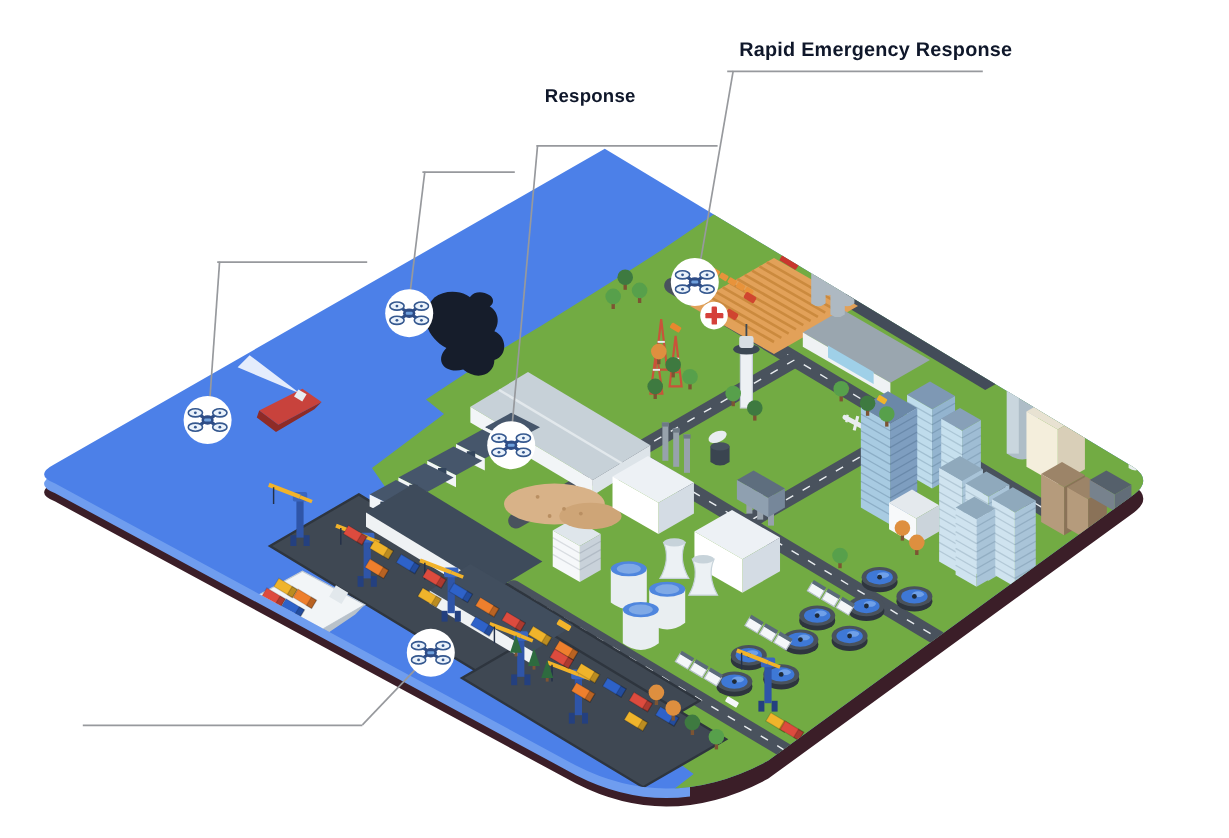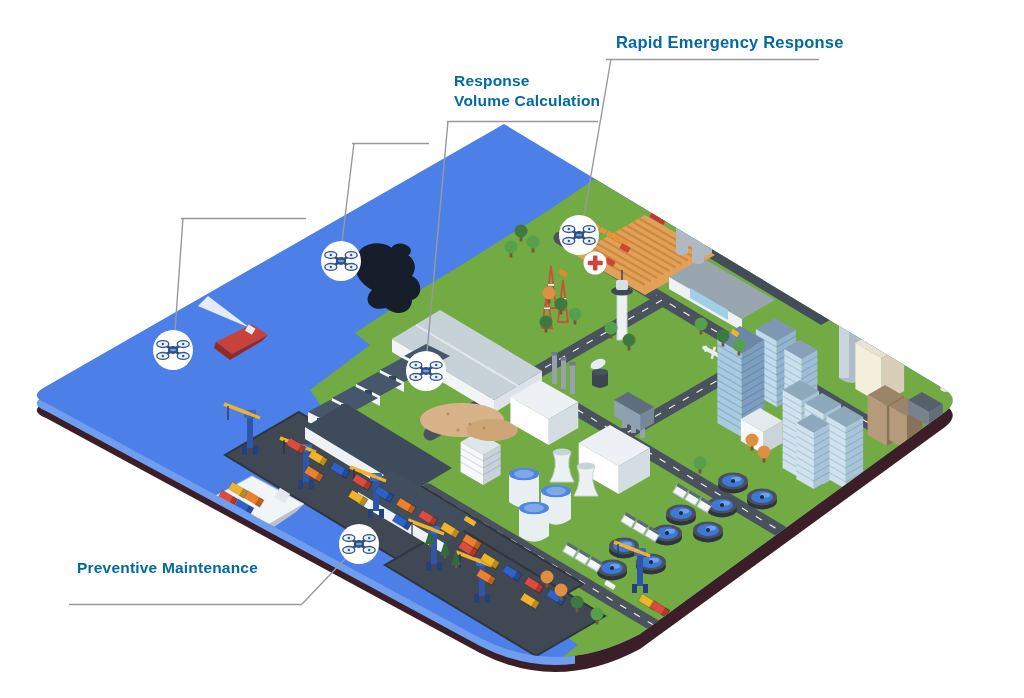--- a/index.html
+++ b/index.html
@@ -1,20 +1,20 @@
 <!DOCTYPE html>
 <html><head>
 <meta charset="utf-8">
 <style>
   html,body{margin:0;padding:0;background:#fff;}
   .stage{position:relative;width:1024px;height:698px;background:#fff;overflow:hidden;
          font-family:"Liberation Sans",sans-serif;}
   .stage svg{position:absolute;left:0;top:0;}
   .anno{position:absolute;font:700 15.5px/20px "Liberation Sans",sans-serif;
-        color:#0369a1;white-space:nowrap;letter-spacing:.2px;}
+        color:#0f172a;white-space:nowrap;letter-spacing:.2px;text-align:right;}
   .anno span{display:block;}
   .anno.big{font-size:16.5px;}
 </style>
 </head>
 <body>
 
 <div class="stage">
 
 <svg id="scene" width="1024" height="698" viewBox="0 0 1024 698">
   <defs>
@@ -862,22 +862,20 @@
         </g>
         <g>
           <circle cx="359" cy="544" r="20" fill="#fff"></circle>
           <use href="#drone" x="342" y="527" width="34" height="34"></use>
         </g>
       </g>
 </svg>
 
 <div class="anno" style="left:454px;top:71px">
   <span>Response</span>
-  <span>Volume Calculation</span>
 </div>
 <div class="anno big" style="left:616px;top:32px">
   <span>Rapid Emergency Response</span>
 </div>
 <div class="anno" style="left:77px;top:558px">
-  <span>Preventive Maintenance</span>
 </div>
 
 </div>
 
 </body></html>

